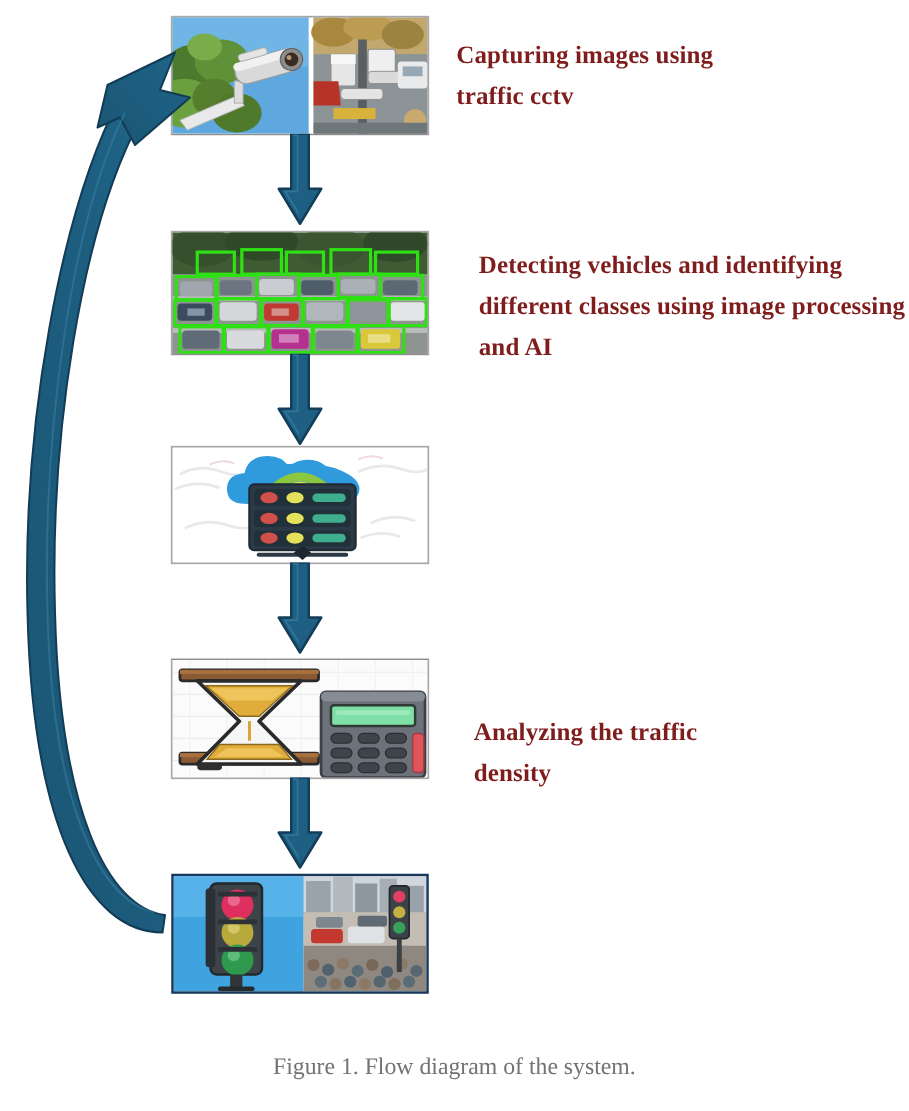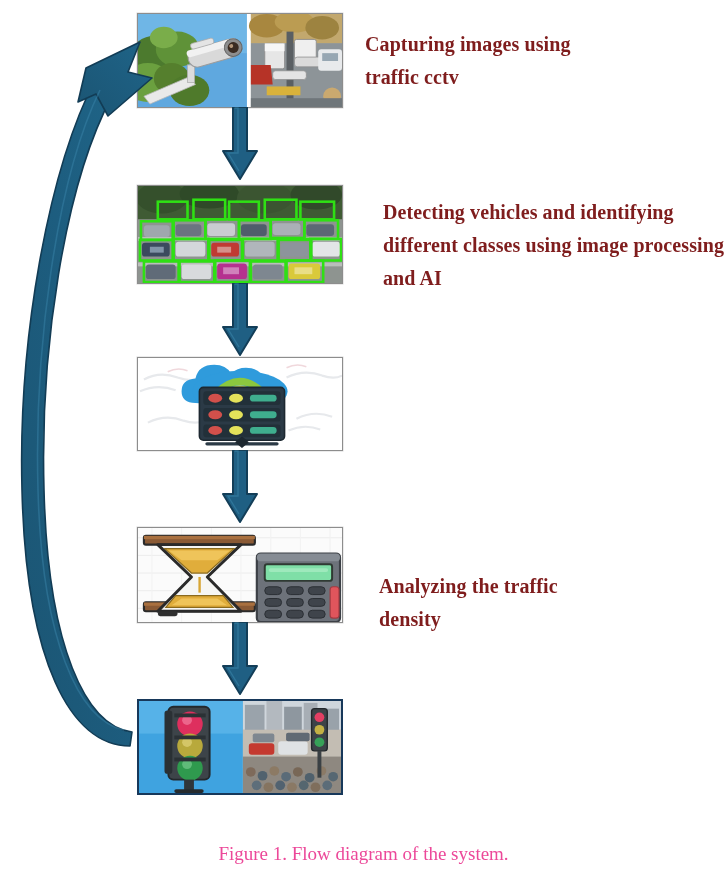--- a/index.html
+++ b/index.html
@@ -91,21 +91,21 @@
   
   #figure-caption {
     position: absolute;
     left: 0;
     top: 843px;
     width: 727px;
     text-align: center;
     font-family: "Liberation Serif", "DejaVu Serif", serif;
     font-weight: normal;
     font-size: 19px;
-    color: #ec4899;
+    color: #737373;
   }
 </style>
 </head>
 <body>
 
 <div id="figure-root">
 
   <div class="stage-box box-plain" id="stage-box-1">
     <svg class="art" viewBox="0 0 206 95" preserveAspectRatio="none">
 

